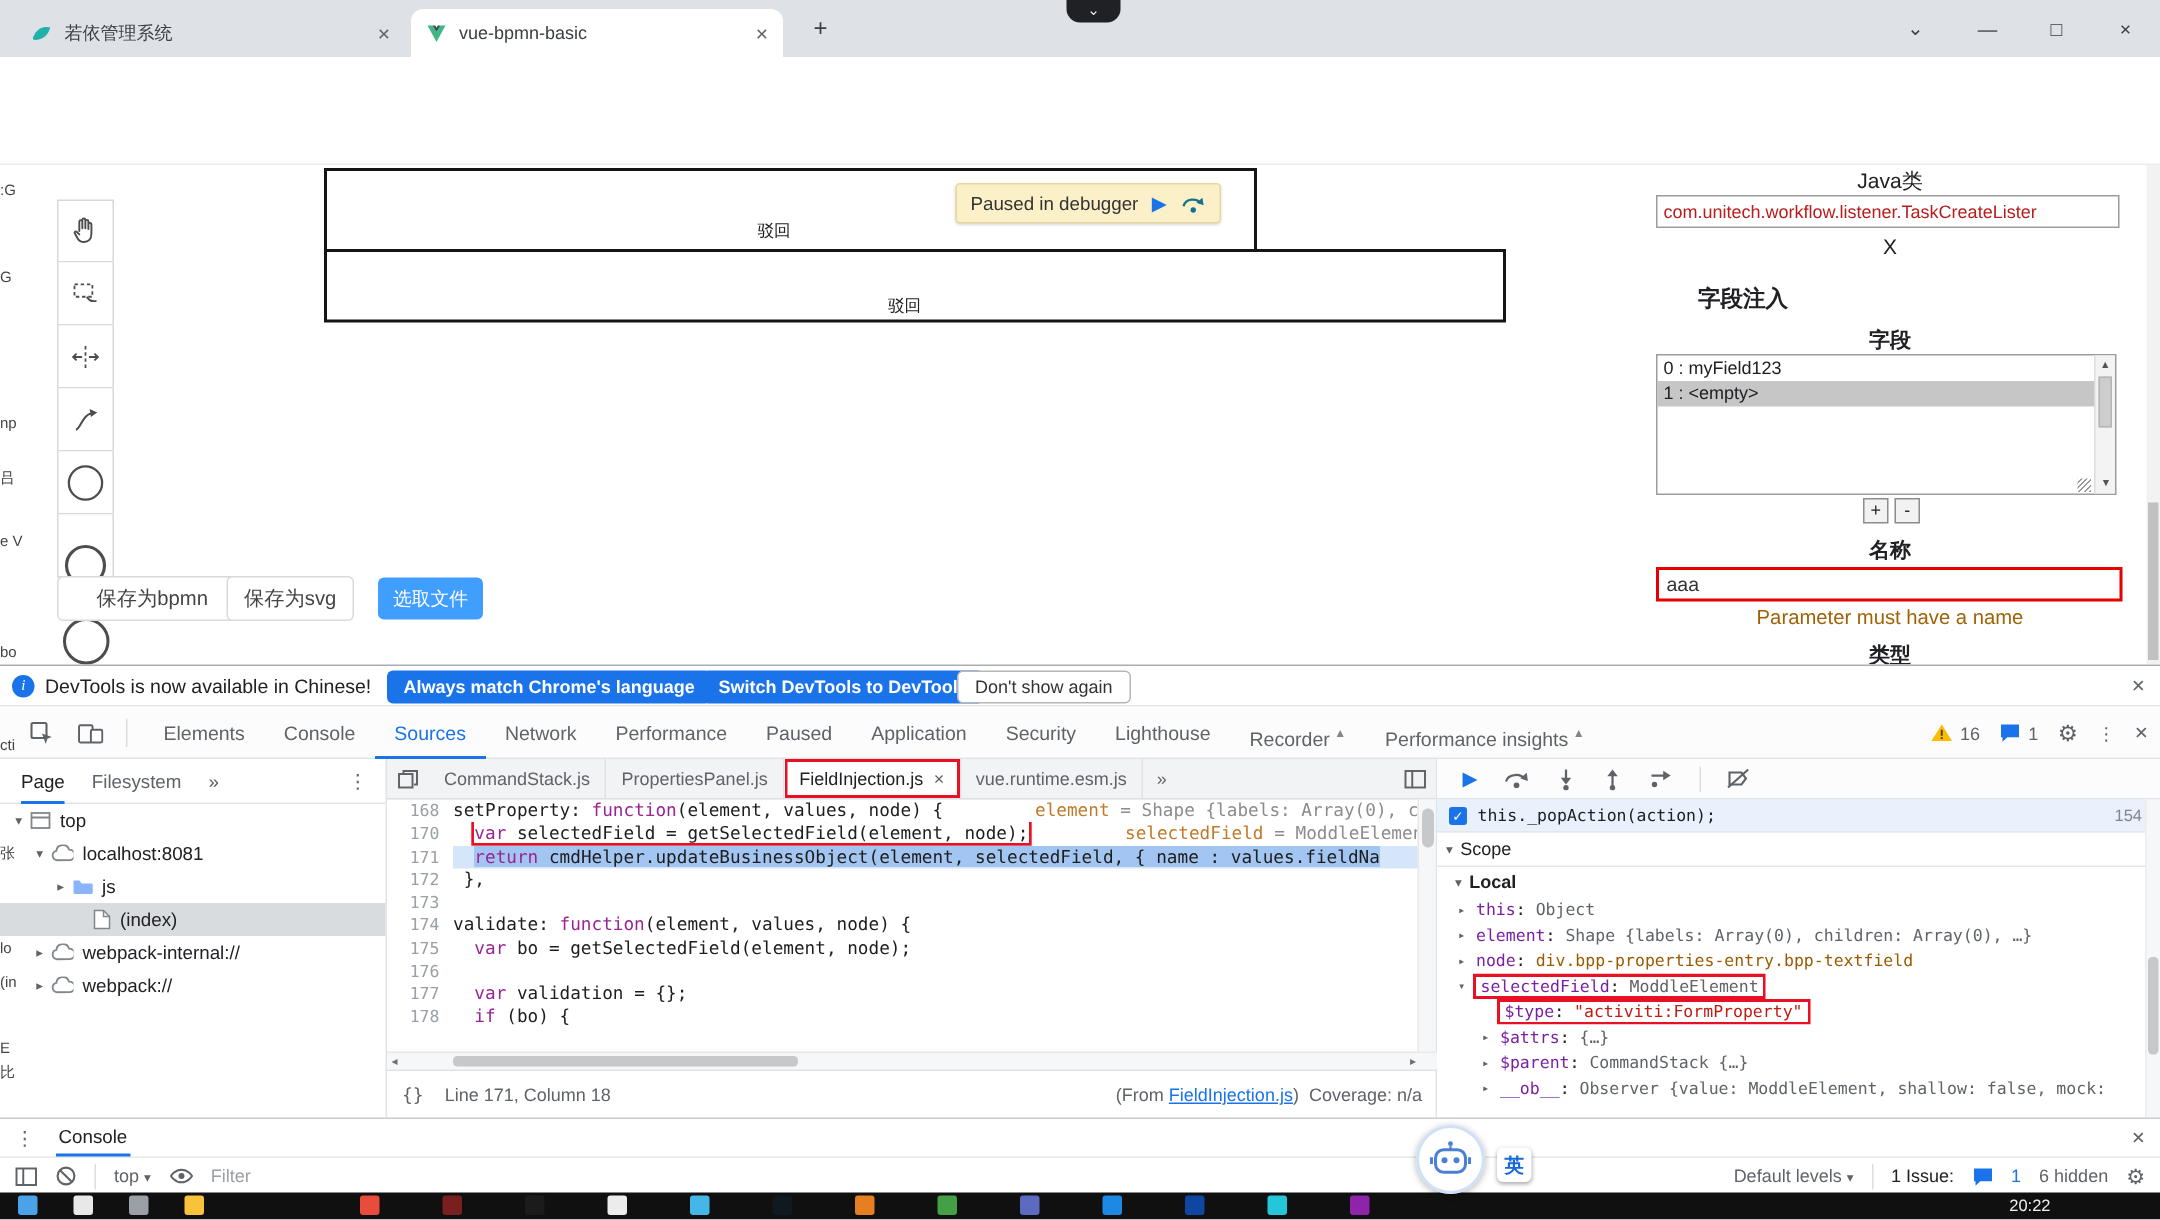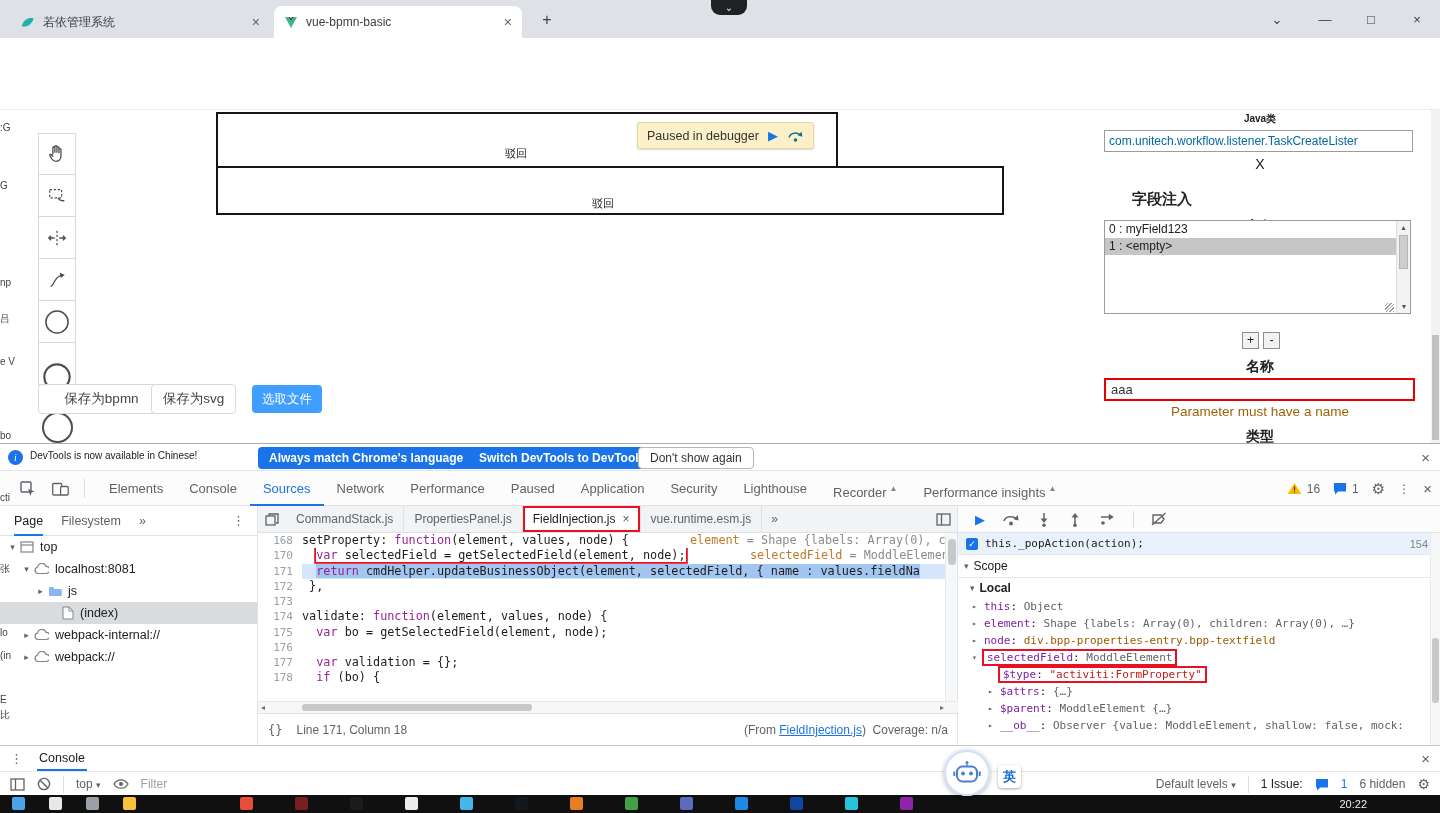--- a/index.html
+++ b/index.html
@@ -43,47 +43,47 @@
 #lane2-label{left:592px;top:86px}
 #paused{position:absolute;left:637px;top:12px;height:27px;background:#fcf0c8;border:1px solid #e8d79c;border-radius:3px;display:flex;align-items:center;gap:9px;padding:0 9px;font-size:12.5px;color:#333;z-index:20;box-shadow:0 1px 2px rgba(0,0,0,.15)}
 .resume-tri{color:#1a73e8;font-size:13px}
 .pgbtn{position:absolute;height:30px;background:#fff;border:1px solid #d9d9d9;border-radius:4px;font-size:13.5px;color:#444;display:flex;align-items:center;justify-content:center;z-index:10}
 #btn-bpmn{left:38px;top:274px;width:127px}
 #btn-svg{left:151px;top:274px;width:85px}
 #btn-choose{position:absolute;left:252px;top:275px;width:70px;height:28px;background:#409eff;border:none;border-radius:4px;color:#fff;font-size:12.5px;display:flex;align-items:center;justify-content:center;z-index:10}
 
 #props{position:absolute;left:1104px;top:0;width:312px;height:333px}
 .pc{position:absolute;left:0;width:312px;text-align:center}
-#jc-title{top:2px;font-weight:bold;font-size:10px}
-#jc-input{position:absolute;left:0;top:20px;width:309px;height:22px;border:1px solid #9c9c9c;font-size:12px;color:#0369a1;padding:0 4px;background:#fff}
+#jc-title{top:2px;font-weight:normal;font-size:14px}
+#jc-input{position:absolute;left:0;top:20px;width:309px;height:22px;border:1px solid #9c9c9c;font-size:12px;color:#b91c1c;padding:0 4px;background:#fff}
 #x-del{top:46px;font-size:14px}
 #sec-title{position:absolute;left:28px;top:80px;font-weight:bold;font-size:15px}
 #field-label{top:108px;font-weight:bold;font-size:14px}
-#listbox{position:absolute;left:0;top:110px;width:307px;height:94px;border:1px solid #9c9c9c;background:#fff}
+#listbox{position:absolute;left:0;top:126px;width:307px;height:94px;border:1px solid #9c9c9c;background:#fff}
 .frow{height:17px;font-size:12px;padding:1px 4px 0;white-space:nowrap;overflow:hidden}
 .frow.selected{background:#c6c6c6}
 #lb-scroll{position:absolute;right:0;top:0;width:14px;height:92px;background:#f3f3f3;border-left:1px solid #dcdcdc}
 .lbarrow{height:13px;display:flex;align-items:center;justify-content:center;font-size:7px;color:#555}
 #lb-thumb{position:absolute;left:2px;top:14px;width:9px;height:34px;background:#cdcdcd;border:1px solid #b5b5b5}
 #lb-down{position:absolute;bottom:0;width:14px}
 .grip{position:absolute;right:16px;bottom:1px;width:9px;height:9px;background:repeating-linear-gradient(135deg,transparent 0 1.5px,#9a9a9a 1.5px 2.5px)}
 .pm{position:absolute;top:222px;width:17px;height:17px;border:1px solid #8e8e8e;background:#f2f2f2;font-size:12px;line-height:14px;text-align:center}
 #btn-plus{left:138px}
 #btn-minus{left:159px}
 #name-label{top:248px;font-weight:bold;font-size:14px}
 #name-input{position:absolute;left:0;top:268px;width:311px;height:23px;border:2px solid #e60000;font-size:13px;padding:0 5px;color:#333}
 #perr{top:294px;color:#a16207;font-size:13.5px}
 #type-label{top:318px;font-weight:bold;font-size:14px}
 #page-scroll{position:absolute;left:1431px;top:0;width:9px;height:333px;background:#f2f2f2}
 #page-thumb{position:absolute;left:1px;top:225px;width:7px;height:105px;background:#c1c1c1}
 
 #devtools{left:0;top:443px;width:1440px;height:302px;background:#fff;border-top:1px solid #a9adb2}
 #dt-banner{position:absolute;left:0;top:0;width:1440px;height:27px;border-bottom:1px solid #e3e3e3;background:#fff}
 #dt-banner .info-i{position:absolute;left:8px;top:6px;width:15px;height:15px;border-radius:50%;background:#1a73e8;color:#fff;font-size:10px;font-style:italic;display:flex;align-items:center;justify-content:center;font-family:"Liberation Serif",serif}
-#banner-text{position:absolute;left:30px;top:6px;font-size:10px}
+#banner-text{position:absolute;left:30px;top:6px;font-size:13px}
 .bbtn{position:absolute;top:2.5px;height:22px;border-radius:4px;font-size:12px;display:flex;align-items:center;padding:0 11px}
 .bbtn.blue{background:#1a73e8;color:#fff;font-weight:bold}
 #bbtn1{left:258px}#bbtn2{left:468px}
 #bbtn3{left:638px;background:#fff;border:1px solid #b6b6b6;color:#333}
 .xclose{color:#5f6368;font-size:15px}
 #banner-x{position:absolute;right:10px;top:5px}
 #dt-tabs{position:absolute;left:0;top:27px;width:1440px;height:35px;background:#fcfcfc;border-bottom:1px solid #e0e3e7}
 #dt-insp{position:absolute;left:20px;top:10px}#dt-dev{position:absolute;left:52px;top:11px}
 #dt-sep1{position:absolute;left:84px;top:8px;width:1px;height:19px;background:#ddd}
 #dt-tab-list{position:absolute;left:96px;top:0;display:flex;height:35px}
@@ -651,21 +651,21 @@
           <div class="srow child">
             <span class="sarrow"></span>
             <span class="sbox"><span class="sname">$type</span><span>: </span><span class="sval str">"activiti:FormProperty"</span></span>
           </div>
           <div class="srow child">
             <span class="sarrow">▸</span>
             <span class=""><span class="sname">$attrs</span><span>: </span><span class="sval obj">{…}</span></span>
           </div>
           <div class="srow child">
             <span class="sarrow">▸</span>
-            <span class=""><span class="sname">$parent</span><span>: </span><span class="sval obj">ModdleElement {…}</span></span>
+            <span class=""><span class="sname">$parent</span><span>: </span><span class="sval obj">CommandStack {…}</span></span>
           </div>
           <div class="srow child">
             <span class="sarrow">▸</span>
             <span class=""><span class="sname">__ob__</span><span>: </span><span class="sval obj">Observer {value: ModdleElement, shallow: false, mock: </span></span>
           </div>
         </div>
       <div class="rpsc">
           <div class="rpthumb"></div>
         </div>
     </div>

